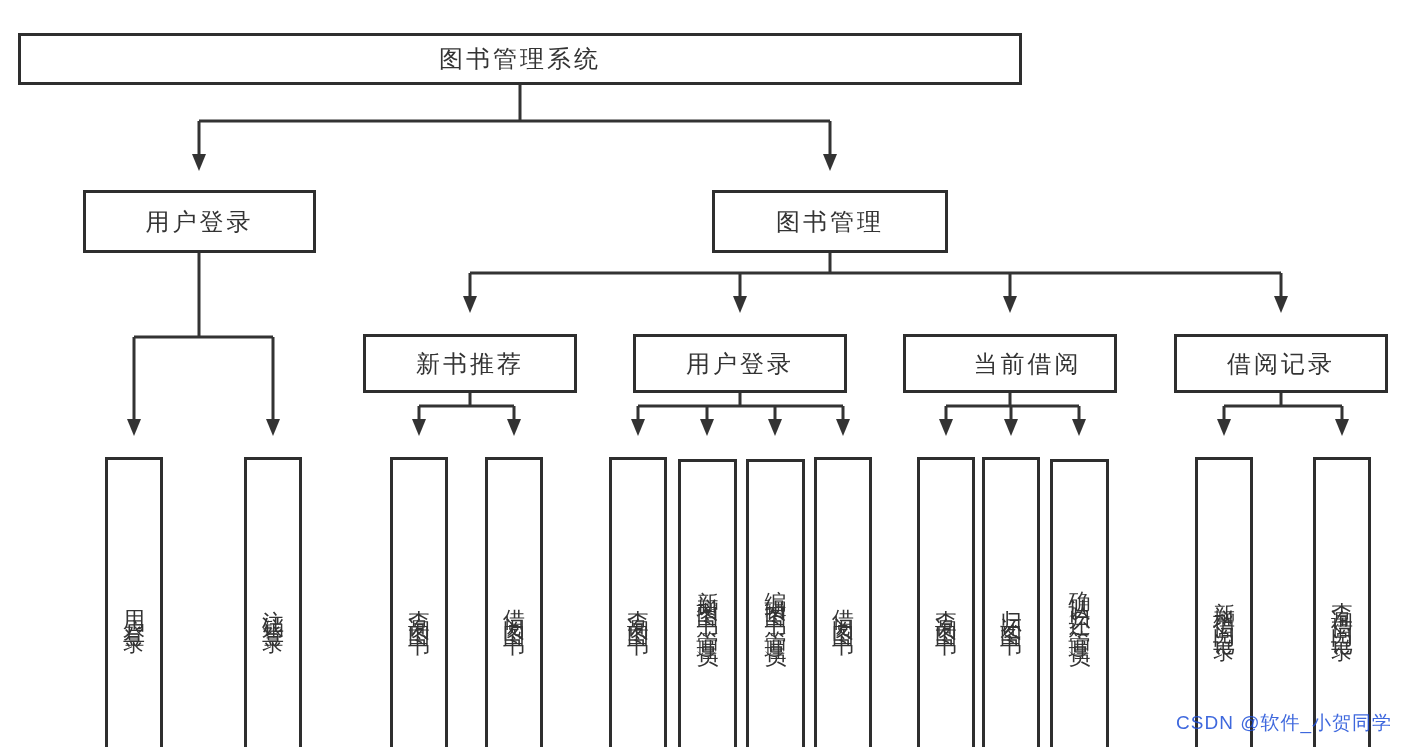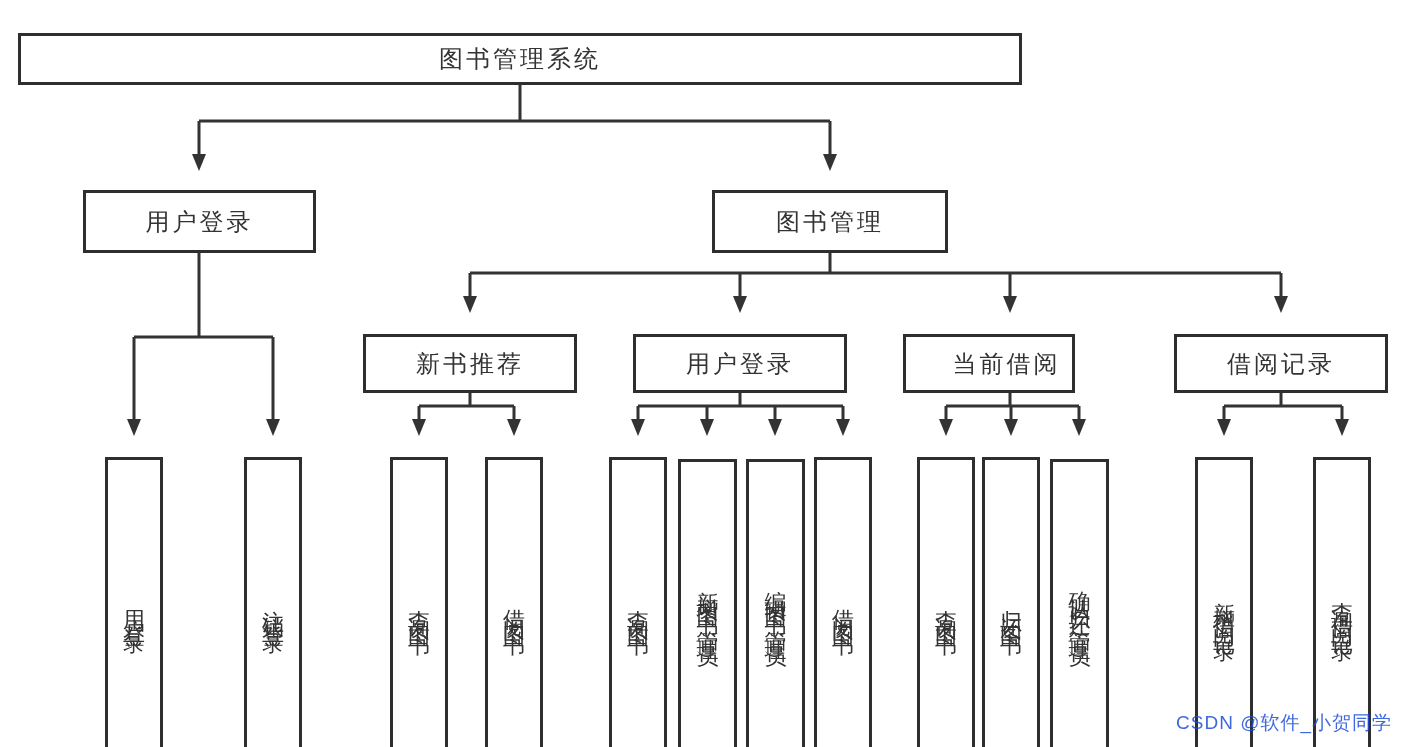--- a/index.html
+++ b/index.html
@@ -132,21 +132,21 @@
   <div class="node node-h" style="left:712px; top:170px; width:236px; height:63px;">
     <span class="label">图书管理</span>
   </div>
 
   <div class="node node-h" style="left:363px; top:314px; width:214px; height:59px;">
     <span class="label">新书推荐</span>
   </div>
   <div class="node node-h" style="left:633px; top:314px; width:214px; height:59px;">
     <span class="label">用户登录</span>
   </div>
-  <div class="node node-h" style="left:903px; top:314px; width:172px; height:59px;padding-left:35px;">
+  <div class="node node-h" style="left:903px; top:314px; width:214px; height:59px;padding-left:35px;">
     <span class="label">当前借阅</span>
   </div>
   <div class="node node-h" style="left:1174px; top:314px; width:214px; height:59px;">
     <span class="label">借阅记录</span>
   </div>
 
   <div class="node node-v" style="left:105px; top:437px; width:58px; height:302px;">
     <span class="label">用户登录</span>
   </div>
   <div class="node node-v" style="left:244px; top:437px; width:58px; height:302px;">

